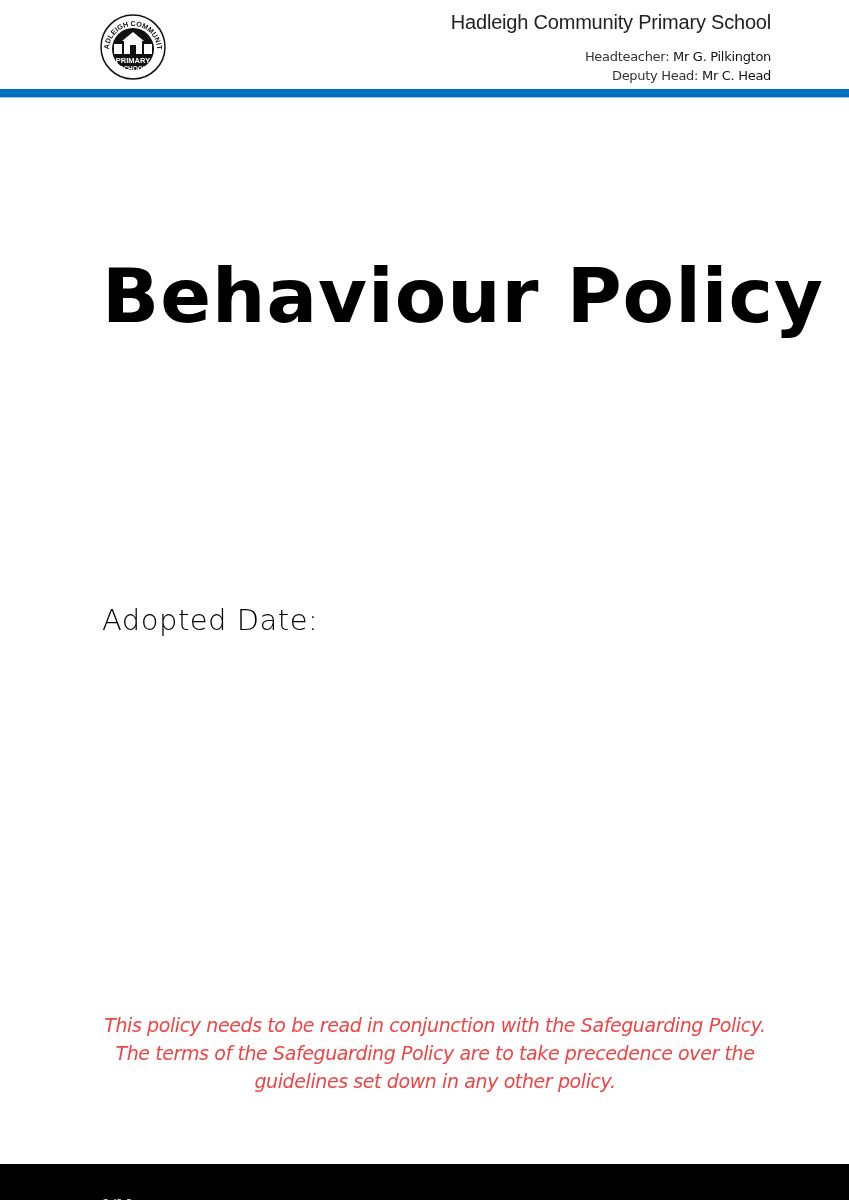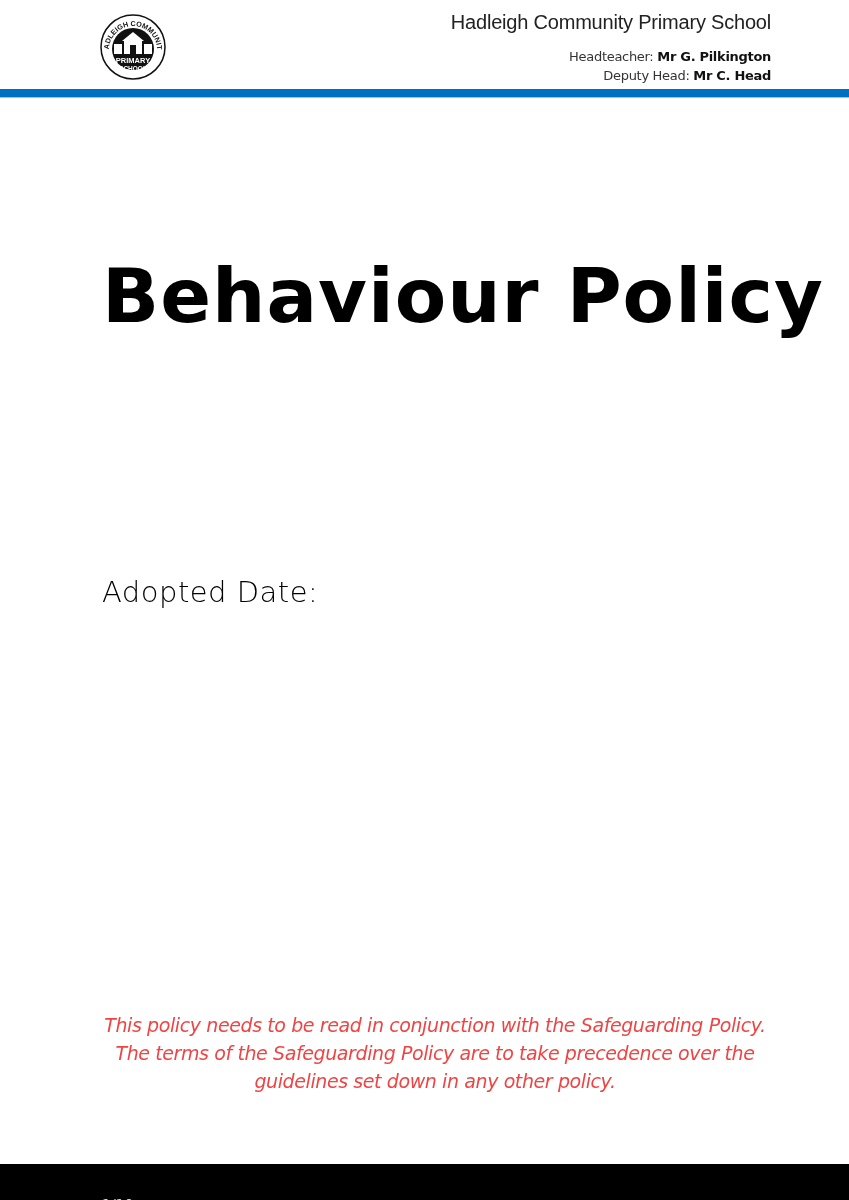--- a/index.html
+++ b/index.html
@@ -13,31 +13,31 @@
   .school-name {
     position: absolute; right: 78px; top: 11px;
     font-size: 20px; color: #222; font-family: Liberation Sans, sans-serif; font-weight: 300;
     letter-spacing: -0.2px;
   }
   .staff {
     position: absolute; right: 78px; top: 47px; text-align: right;
     font-size: 13px; color: #333; font-family: "DejaVu Sans", sans-serif; line-height: 19px;
     letter-spacing: -0.3px;
   }
-  .staff b { font-weight: bold; color: #111; }
+  .staff b { font-weight: normal; color: #111; }
   .top-rule {
     position: absolute; left: 0; top: 89px; width: 849px; height: 8px; background: #0070c0;
     border-bottom: 1px solid #9dc3e6;
   }
   .title {
     position: absolute; left: 102px; top: 252px;
     font-size: 75px; font-weight: bold; letter-spacing: 1px;
     font-family: "DejaVu Sans", sans-serif;
   }
-  .dates { position: absolute; left: 102px; top: 568px; }
+  .dates { position: absolute; left: 102px; top: 596px; }
   .date-row { display: flex; height: 48px; align-items: center; }
   .date-label {
     width: 307px; font-size: 29px; font-weight: 300; font-family: "DejaVu Sans", sans-serif;
     letter-spacing: 0.5px;
   }
   .date-value {
     font-size: 28px; font-weight: bold; font-family: "DejaVu Sans", sans-serif;
   }
   .note {
     position: absolute; left: 90px; width: 690px; top: 1011px; text-align: center;

